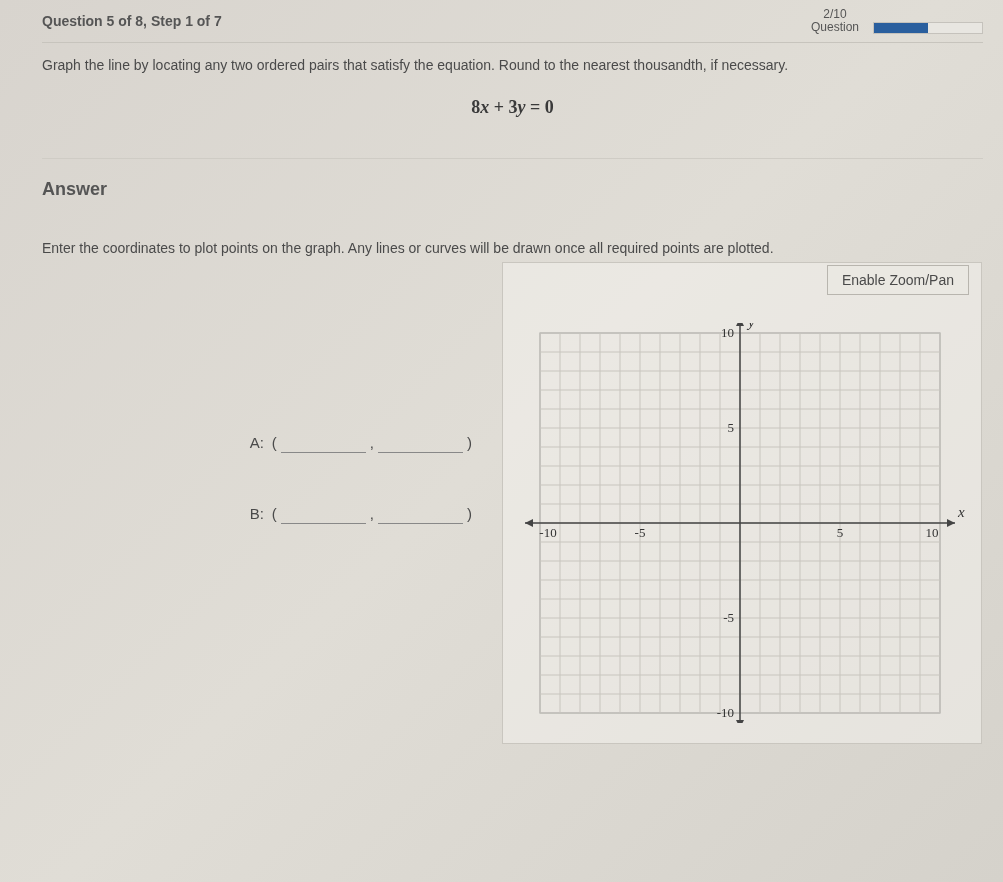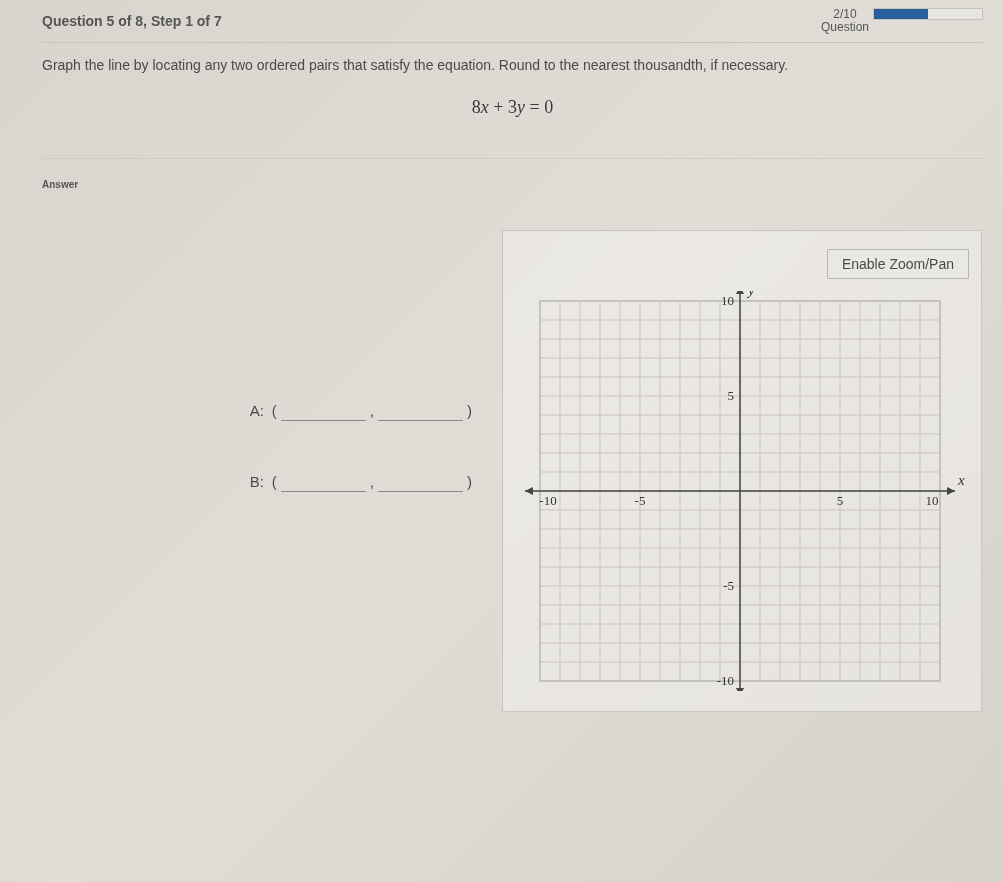--- a/index.html
+++ b/index.html
@@ -21,22 +21,22 @@
       justify-content: space-between;
       margin-bottom: 8px;
     }
     .question-step {
       font-size: 14px;
       font-weight: bold;
       color: #555;
     }
     .header-right {
       display: flex;
-      align-items: flex-start;
-      gap: 4px;
+      align-items: flex-end;
+      gap: 14px;
     }
     .tries-correct {
       font-size: 12px;
       color: #555;
       text-align: center;
       line-height: 1.1;
     }
     .progress-bar {
       width: 110px;
       height: 12px;
@@ -56,27 +56,28 @@
     .instruction {
       font-size: 14px;
       color: #4a4a4a;
       margin-bottom: 24px;
     }
     .equation {
       font-family: 'Times New Roman', serif;
       font-size: 18px;
       text-align: center;
       margin-bottom: 40px;
+      font-weight: bold;
     }
     .divider2 {
       border-top: 1px solid #cfccc5;
       margin: 0 0 20px 0;
     }
     .answer-label {
-      font-size: 10px;
+      font-size: 18px;
       font-weight: bold;
       color: #555;
       margin-bottom: 40px;
     }
     .enter-instruction {
       font-size: 14px;
       color: #4a4a4a;
       margin-bottom: 6px;
     }
     .content-row {
@@ -114,21 +115,21 @@
     }
     .graph-panel {
       flex: 0 0 480px;
       background: rgba(245,244,240,0.5);
       border: 1px solid #c9c6bf;
       padding: 10px 12px 20px 12px;
       position: relative;
     }
     .zoom-btn {
       position: absolute;
-      top: 18px;
+      top: 2px;
       right: 12px;
       background: #eae8e2;
       border: 1px solid #b8b5ae;
       padding: 6px 14px;
       font-size: 14px;
       color: #4a4a4a;
       cursor: pointer;
     }
     .graph-area {
       margin-top: 50px;
@@ -164,20 +165,21 @@
   <div class="instruction">Graph the line by locating any two ordered pairs that satisfy the equation. Round to the nearest thousandth, if necessary.</div>
 
   <div class="equation">
     8<span style="font-style:italic">x</span> + 3<span style="font-style:italic">y</span> = 0
   </div>
 
   <div class="divider2"></div>
 
   <div class="answer-label">Answer</div>
 
+  <div class="enter-instruction">Enter the coordinates to plot points on the graph. Any lines or curves will be drawn once all required points are plotted.</div>
 
   <div class="content-row">
     <div class="inputs-col">
       <div class="coord-input-row">
         <span class="coord-label">A:</span>
         <span>(</span>
         <input type="text" class="coord-field" value="" style="">
         <span>,</span>
         <input type="text" class="coord-field" value="" style="">
         <span>)</span>

